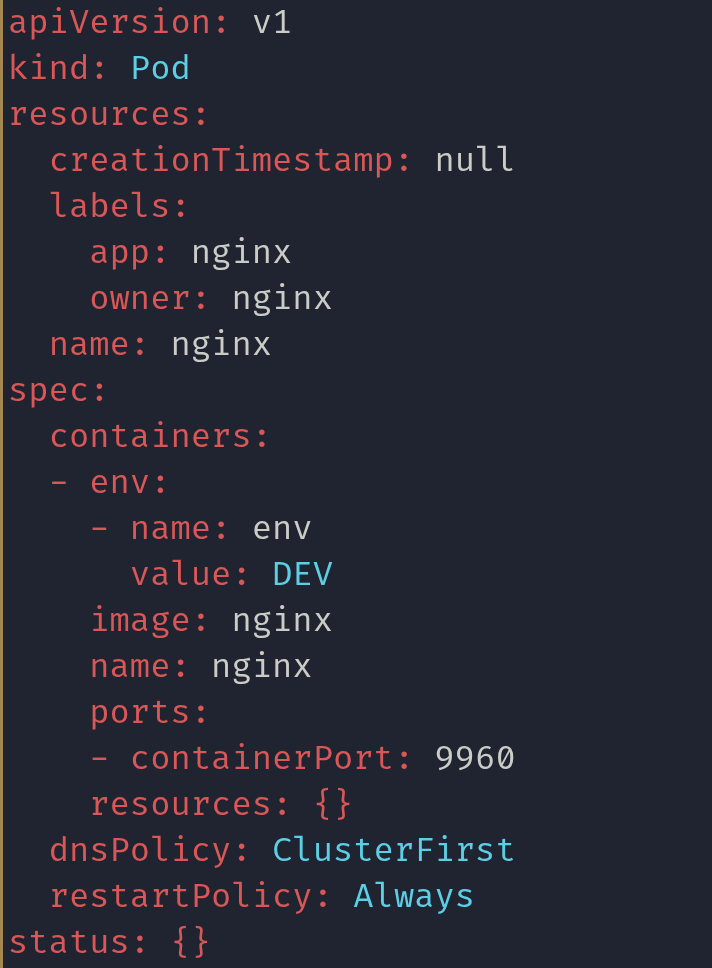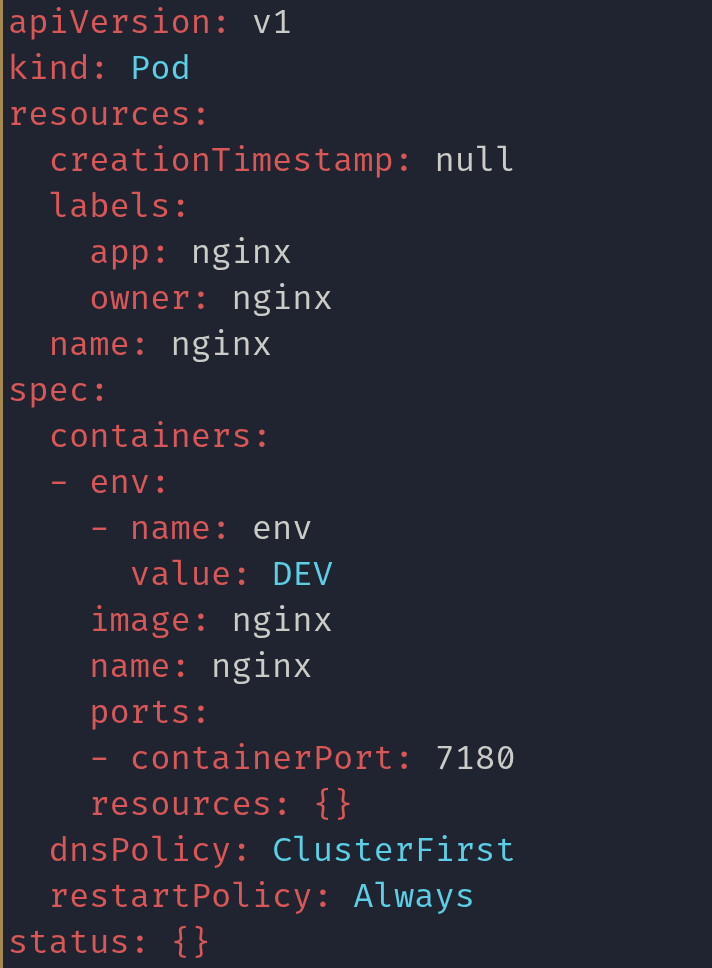--- a/index.html
+++ b/index.html
@@ -56,18 +56,18 @@
     <span class="k">owner</span><span class="p">:</span> <span class="g">nginx</span>
   <span class="k">name</span><span class="p">:</span> <span class="g">nginx</span>
 <span class="k">spec</span><span class="p">:</span>
   <span class="k">containers</span><span class="p">:</span>
   <span class="d">-</span> <span class="k">env</span><span class="p">:</span>
     <span class="d">-</span> <span class="k">name</span><span class="p">:</span> <span class="g">env</span>
       <span class="k">value</span><span class="p">:</span> <span class="v">DEV</span>
     <span class="k">image</span><span class="p">:</span> <span class="g">nginx</span>
     <span class="k">name</span><span class="p">:</span> <span class="g">nginx</span>
     <span class="k">ports</span><span class="p">:</span>
-    <span class="d">-</span> <span class="k">containerPort</span><span class="p">:</span> <span class="g">7180</span>
+    <span class="d">-</span> <span class="k">containerPort</span><span class="p">:</span> <span class="g">9960</span>
     <span class="k">resources</span><span class="p">:</span> <span class="p">{}</span>
   <span class="k">dnsPolicy</span><span class="p">:</span> <span class="v">ClusterFirst</span>
   <span class="k">restartPolicy</span><span class="p">:</span> <span class="v">Always</span>
 <span class="k">status</span><span class="p">:</span> <span class="p">{}</span></pre>
 </div>
 
 </body></html>

